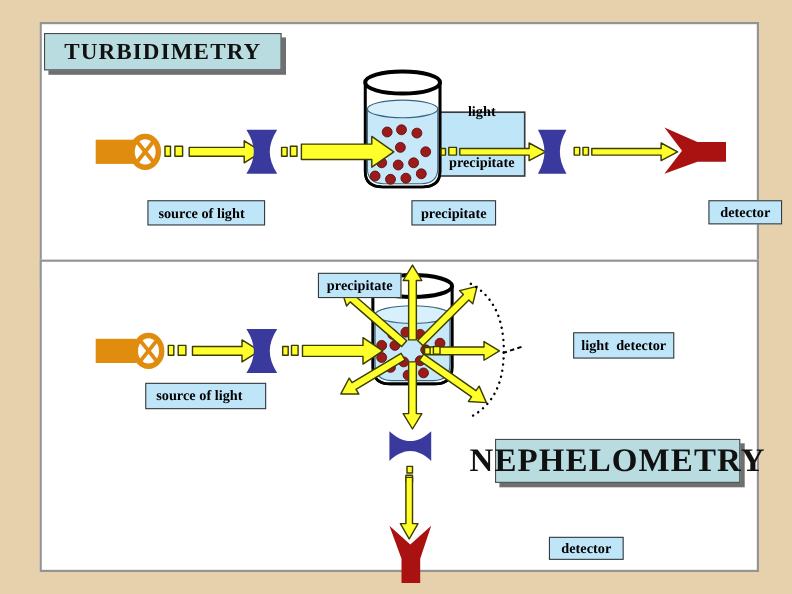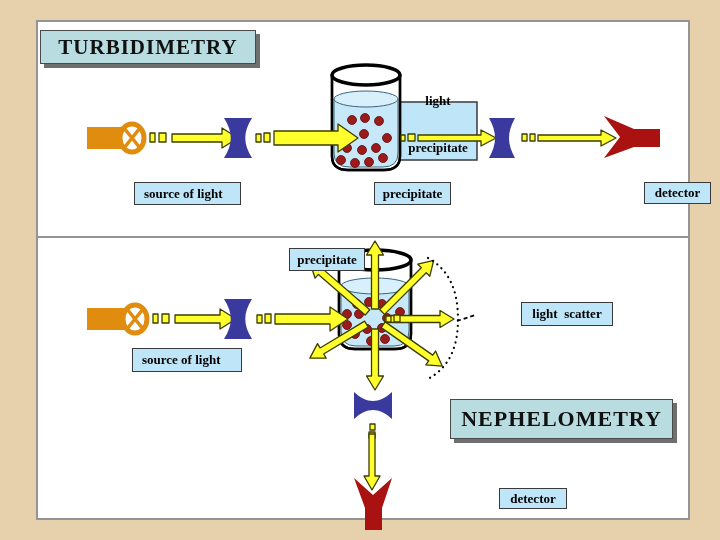--- a/index.html
+++ b/index.html
@@ -177,17 +177,17 @@
       <rect class="beam" x="331" y="194" width="6" height="6"></rect>
       <g transform="translate(334,196) rotate(90)">
           <path class="beam" d="M0,-3 L42,-3 L42,-8 L56,0 L42,8 L42,3 L0,3 Z"></path>
         </g>
 
       <polygon class="det" points="316,240 335,257 354,240 344,270 344,292 327,292 327,270"></polygon>
     </svg>
 
     <div class="lbl" style="left:204px;top:10px;width:76px;height:23px;">precipitate</div>
     <div class="lbl left" style="left:47px;top:110px;width:110px;height:24px;">source of light</div>
-    <div class="lbl" style="left:436px;top:64px;width:92px;height:24px;">light  scatter</div>
-    <div class="title-box" style="left:412px;top:161px;width:221px;height:38px;font-size:22px;">NEPHELOMETRY</div>
+    <div class="lbl" style="left:436px;top:64px;width:92px;height:24px;">light  detector</div>
+    <div class="title-box" style="left:412px;top:161px;width:221px;height:38px;font-size:30px;">NEPHELOMETRY</div>
     <div class="lbl" style="left:414px;top:250px;width:68px;height:21px;">detector</div>
   </div>
 </div>
 
 </body></html>

